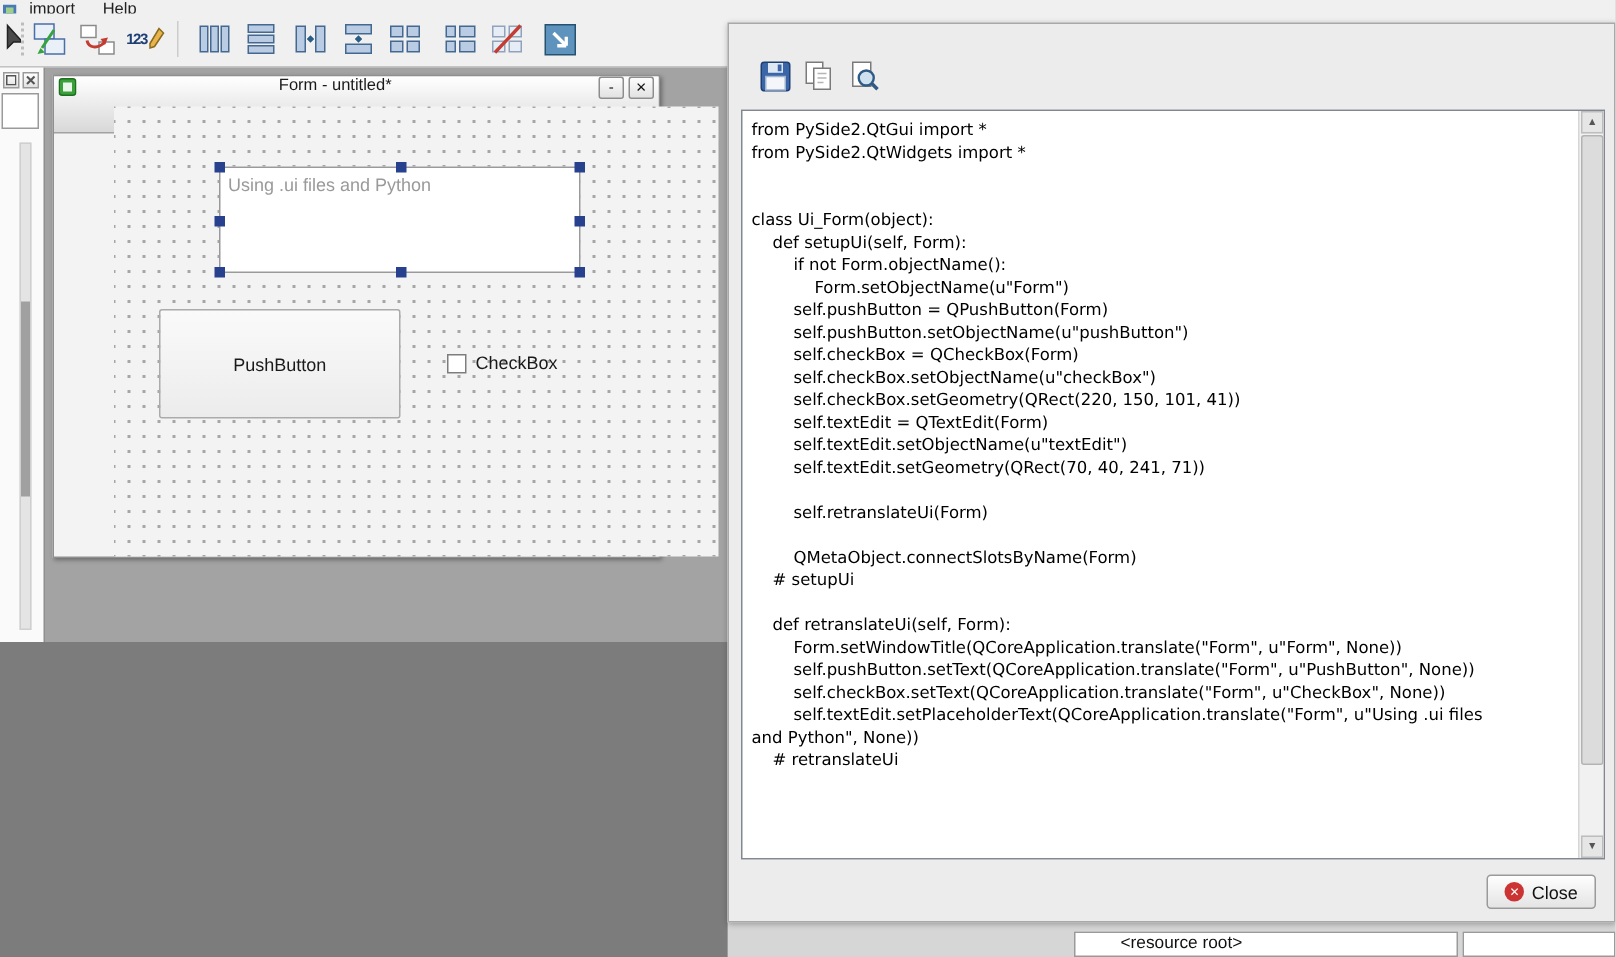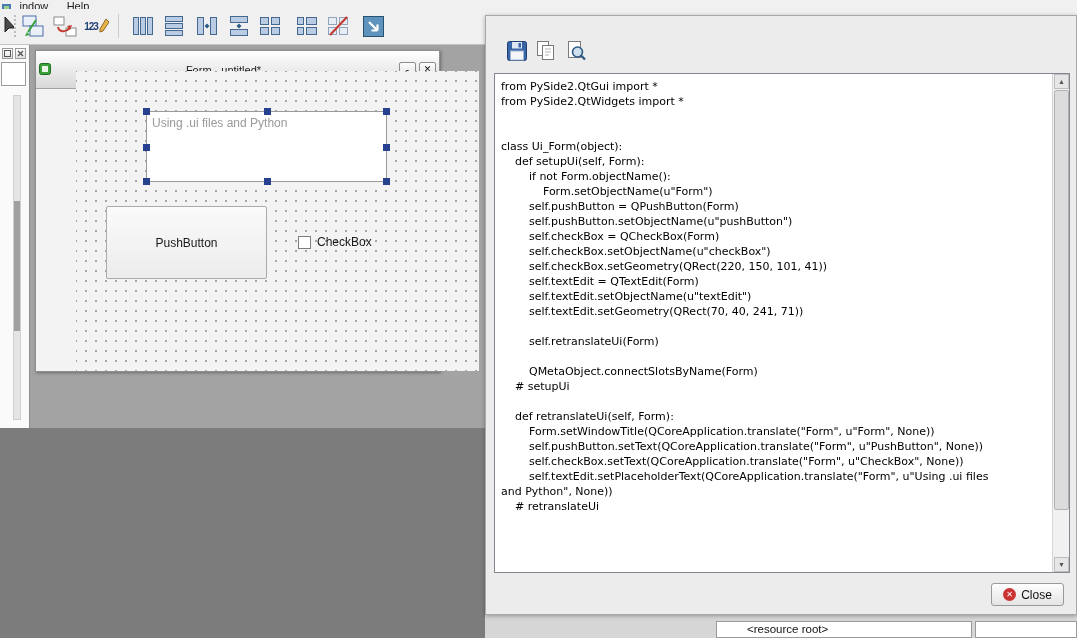--- a/index.html
+++ b/index.html
@@ -24,21 +24,21 @@
 
   
   #dock { left:0; top:45px; width:30px; height:383px; background:#fafafa; border-right:1px solid #8e8e8e; }
   .dock-btn { position:absolute; top:3px; width:11px; height:11px; border:1px solid #9a9a9a; background:linear-gradient(#fff,#e2e2e2); display:flex; align-items:center; justify-content:center; }
   #dock-filter { position:absolute; left:1px; top:17px; width:25px; height:24px; background:#fff; border:1px solid #9a9a9a; }
   #dock-scroll { position:absolute; left:13px; top:50px; width:8px; height:325px; background:#e4e4e4; border:1px solid #cfcfcf; }
   #dock-thumb { position:absolute; left:0px; top:105px; width:6px; height:130px; background:#a0a0a0; }
 
   
   #formwin { left:35px; top:50px; width:405px; height:322px; background:#f3f3f3; border:1px solid #8f8f8f; box-shadow:1px 1px 3px rgba(0,0,0,.35); }
-  #fw-titlebar { position:absolute; left:0; top:0; width:100%; height:38px; background:linear-gradient(#ffffff,#d8d8d8); border-bottom:1px solid #a2a2a2; display:flex; align-items:center; padding:0 3px; }
+  #fw-titlebar { position:absolute; left:0; top:0; width:100%; height:38px; background:linear-gradient(#ffffff,#d8d8d8); border-bottom:1px solid #a2a2a2; display:flex; align-items:flex-start; padding:0 3px; }
   #fw-title { flex:1; text-align:center; font-size:11px; color:#1a1a1a; }
   .fw-btn { width:17px; height:15px; border:1px solid #8d8d8d; border-radius:2px; background:linear-gradient(#fdfdfd,#e2e2e2); display:flex; align-items:center; justify-content:center; font-size:10px; line-height:1; color:#111; margin-left:3px; }
   .fw-btn.close { font-weight:bold; font-size:9px; }
   #fw-body { position:absolute; left:0; top:20px; width:403px; height:300px; background-color:#f3f3f3;
     background-image:radial-gradient(circle,#a6a6a6 1px,transparent 1.3px); background-size:10px 10px; background-position:5px 5px;margin-left:40px; }
 
   #w-textedit { position:absolute; left:70px; top:40px; width:241px; height:71px; background:#ffffff; border:1px solid #9a9a9a; }
   #w-textedit .ph { position:absolute; left:5px; top:4px; font-size:12px; color:#9a9a9a; }
   .handle { position:absolute; width:7px; height:7px; background:#27418f; }
   .h-tl{left:-4px;top:-4px}.h-tc{left:calc(50% - 3px);top:-4px}.h-tr{right:-4px;top:-4px}
@@ -73,21 +73,21 @@
 <body>
 
 <div id="stage">
 
   <div id="topbar" class="abs">
     <div id="menubar" class="abs">
       <span class="micon"><svg width="9" height="8">
             <rect x="0" y="0" width="9" height="8" fill="#4a7ab5"></rect>
             <rect x="2" y="2" width="5" height="4" fill="#9fd08a"></rect>
           </svg></span>
-      <span class="mitem">indow</span>
+      <span class="mitem">import</span>
       <span class="mitem">Help</span>
     </div>
 
     <div class="tbicon" style="left:-9px;">
       <svg width="20" height="24">
           <path d="M11 3 v15 l4-4 h6 z" fill="#4a4a4a" stroke="#222"></path>
         </svg>
     </div>
     <div class="tbsep-dots" style="left:14px;"></div>
 

